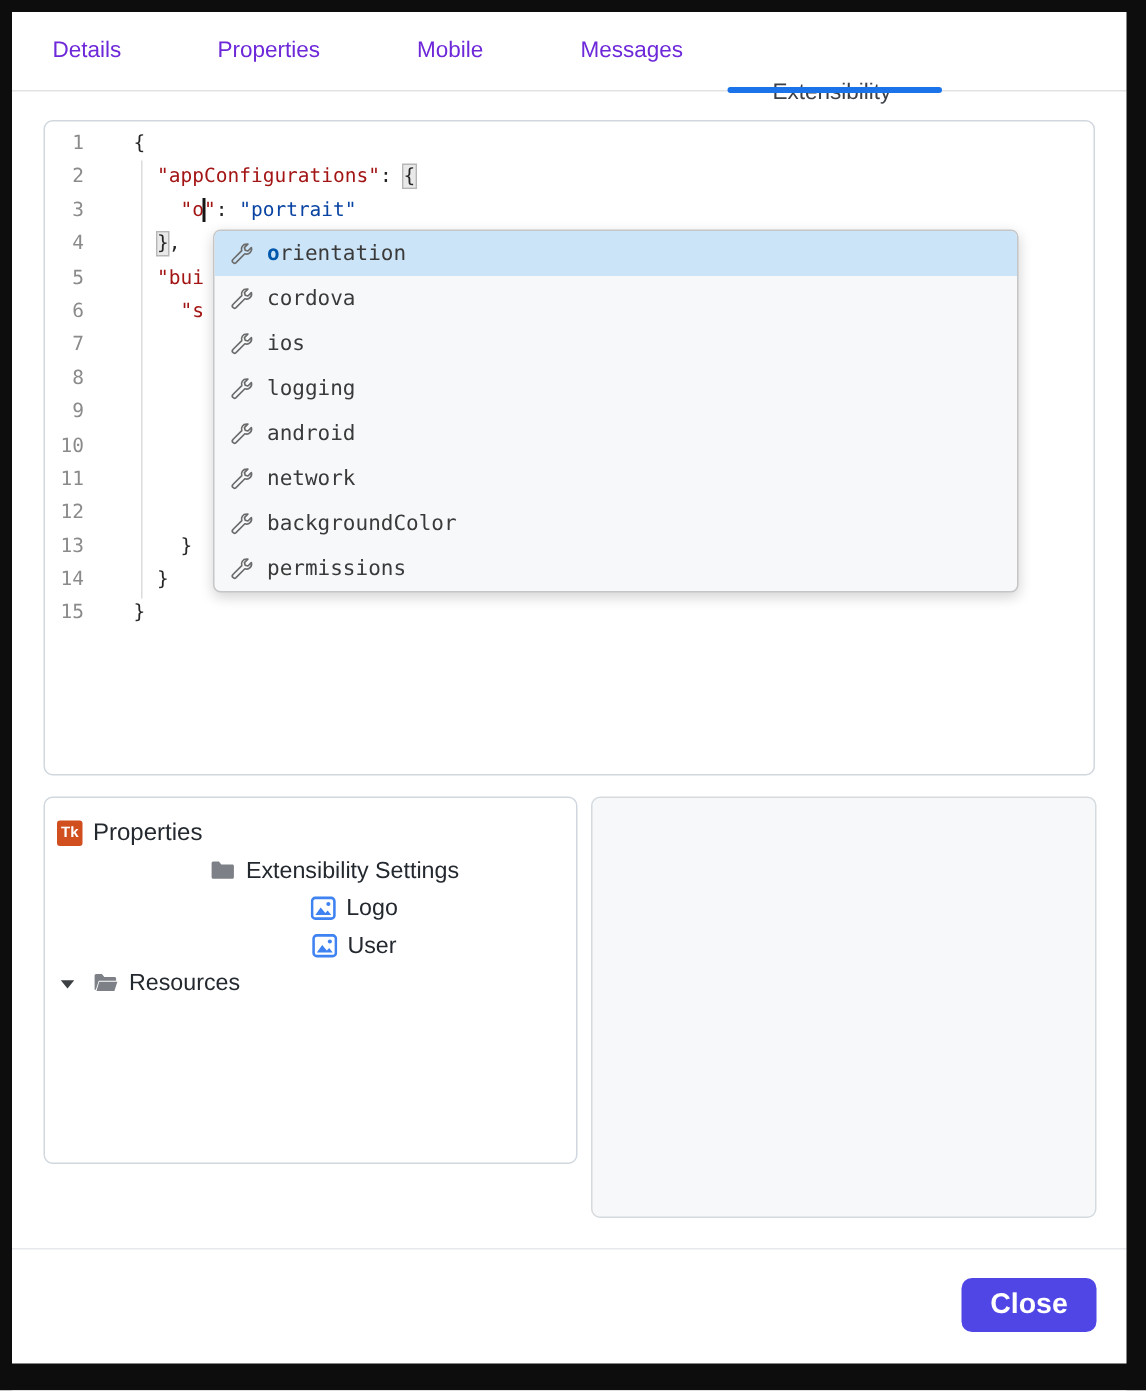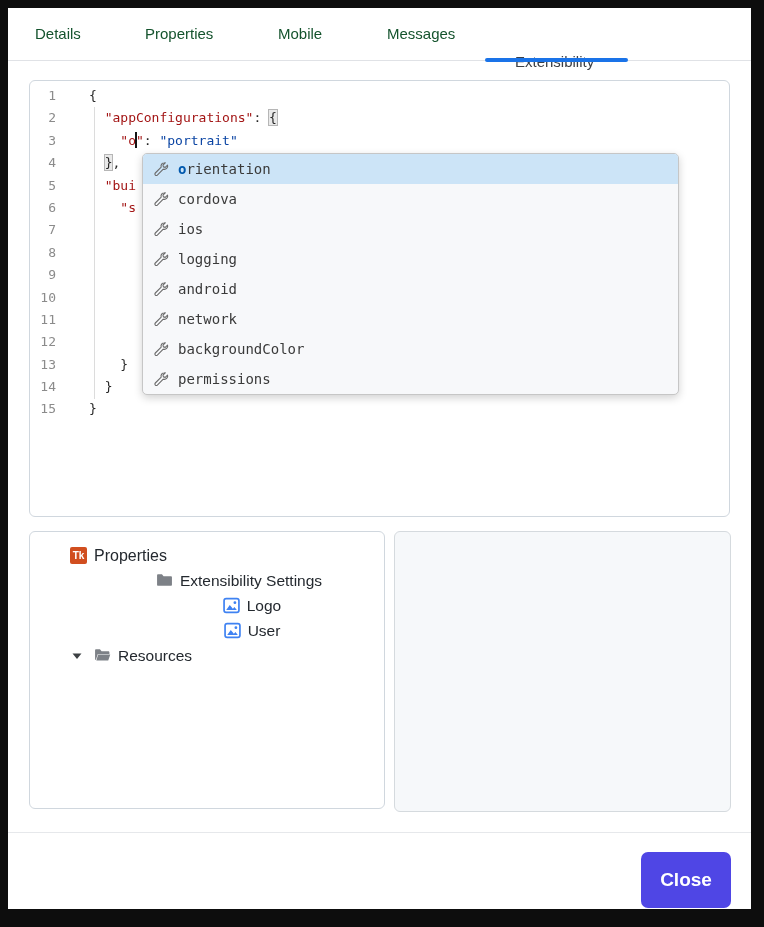--- a/index.html
+++ b/index.html
@@ -6,21 +6,21 @@
   #canvas{position:relative;width:764px;height:927px;background:#ffffff;overflow:hidden;
           font-family:"Liberation Sans",sans-serif;}
   
   .frame{position:absolute;background:#0d0d0d;}
   .frame.top{left:0;top:0;width:764px;height:8px;}
   .frame.left{left:0;top:0;width:8px;height:927px;}
   .frame.right{left:751px;top:0;width:13px;height:927px;}
   .frame.bottom{left:0;top:909px;width:764px;height:18px;}
 
   
-  .tab{position:absolute;top:25px;font-size:15px;color:#14532d;cursor:pointer;}
+  .tab{position:absolute;top:25px;font-size:15px;color:#6d28d9;cursor:pointer;}
   .tab.active{color:#3b3f46;margin-top:28px;}
   .tab-divider{position:absolute;left:8px;top:60px;width:743px;height:1px;background:#e0e2e6;}
   .tab-underline{position:absolute;left:485px;top:58px;width:143px;height:3.5px;background:#1a73e8;border-radius:2px;}
 
   
   .editor{position:absolute;left:29px;top:80px;width:701px;height:437px;background:#fff;
           border:1px solid #d0d7de;border-radius:6px;box-sizing:border-box;overflow:hidden;}
   .codewrap{position:relative;padding-top:4px;}
   .crow{display:flex;height:22.4px;line-height:22.4px;white-space:pre;
         font-family:"DejaVu Sans Mono",monospace;font-size:13px;}
@@ -37,39 +37,39 @@
   .suggest{position:absolute;left:142px;top:153px;width:537px;height:242px;box-sizing:border-box;
            background:#f7f8fa;border:1px solid #c6c6c6;border-radius:5px;overflow:hidden;
            box-shadow:0 3px 9px rgba(0,0,0,.18);z-index:5;}
   .s-row{height:30px;display:flex;align-items:center;padding:0 10px;
          font-family:"DejaVu Sans Mono",monospace;font-size:14px;color:#3a3a3a;cursor:pointer;}
   .s-row.sel{background:#cce4f7;}
   .s-row svg{flex:none;margin-right:9px;}
   .pfx{font-weight:bold;color:#0058ad;}
 
   
-  .tree{position:absolute;left:29px;top:531px;width:356px;height:278px;box-sizing:border-box;
-        background:#fff;border:1px solid #d0d7de;border-radius:6px;padding-top:11px;overflow:hidden;padding-left:32px;}
+  .tree{position:absolute;left:29px;top:531px;width:356px;height:245px;box-sizing:border-box;
+        background:#fff;border:1px solid #d0d7de;border-radius:6px;padding-top:11px;overflow:hidden;}
   .t-row{display:flex;align-items:center;height:25px;color:#24292f;font-size:15.5px;cursor:pointer;}
   .t-row .ic{flex:none;margin-right:7px;display:flex;align-items:center;}
   .t-root{padding-left:8px;font-size:16px;}
   .t-l1{padding-left:32px;justify-content:center;}
   .t-l1a{padding-left:10px;}
   .t-l1a .caret{width:14px;flex:none;margin-right:8px;display:flex;align-items:center;}
   .t-l2{padding-left:58px;justify-content:center;}
   .tk-badge{width:17px;height:17px;background:#d14e1f;color:#fff;border-radius:2px;
             font-size:10px;font-weight:bold;display:flex;align-items:center;justify-content:center;}
 
   
   .preview{position:absolute;left:394px;top:531px;width:337px;height:281px;box-sizing:border-box;
            background:#f6f8fa;border:1px solid #d5dade;border-radius:6px;}
 
   
   .footer-divider{position:absolute;left:8px;top:832px;width:743px;height:1px;background:#e6e8eb;}
-  .close-btn{position:absolute;left:641px;top:852px;width:90px;height:56px;background:#4f46e5;
+  .close-btn{position:absolute;left:641px;top:852px;width:90px;height:36px;background:#4f46e5;
              border:none;border-radius:7px;color:#fff;font-weight:bold;font-size:19px;
              font-family:"Liberation Sans",sans-serif;display:flex;align-items:center;justify-content:center;cursor:pointer;}
 </style>
 </head>
 <body>
 
 <div id="canvas">
 
   <div class="tab" style="left:35px">Details</div>
   <div class="tab" style="left:145px">Properties</div>

